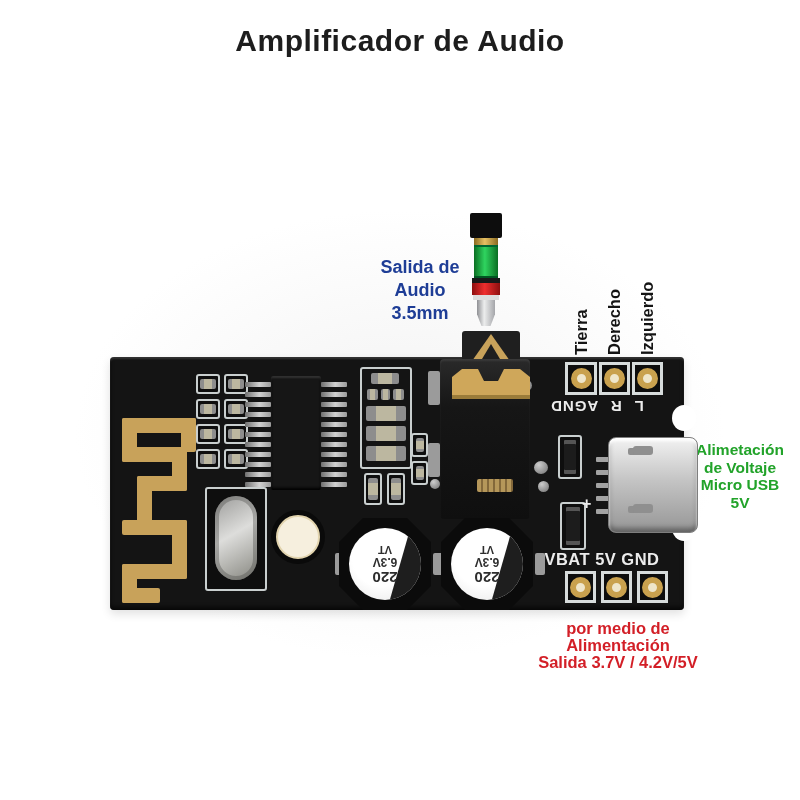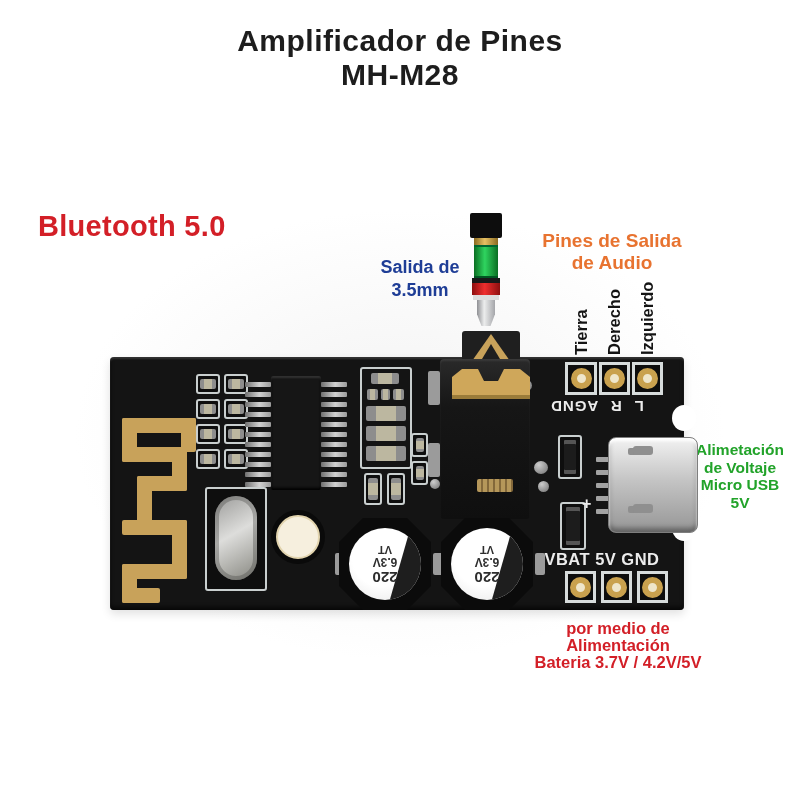--- a/index.html
+++ b/index.html
@@ -45,51 +45,46 @@
   .legs{background:#a3a3a3;border-radius:1px;}
 </style>
 </head>
 <body>
 
 <div class="stage">
 
   <div class="abs backdrop"></div>
 
   <div class="abs title">
-    <div>Amplificador de Pines</div>
-    <div>MH-M28</div>
-  </div>
-
-  <div class="abs feat" style="left:38px;top:210px;">Bluetooth 5.0</div>
+    <div>Amplificador de Audio</div>
+  </div>
+
 
   <div class="abs ann ann-audio">
     <div>Salida de</div>
+    <div>Audio</div>
     <div>3.5mm</div>
   </div>
 
-  <div class="abs ann ann-pins">
-    <div>Pines de Salida</div>
-    <div>de Audio</div>
-  </div>
 
   <div class="abs vlabel" style="left:572px;top:355px;">Tierra</div>
   <div class="abs vlabel" style="left:605px;top:355px;">Derecho</div>
   <div class="abs vlabel" style="left:638px;top:355px;">Izquierdo</div>
 
   <div class="abs ann ann-usb">
     <div>Alimetación</div>
     <div>de Voltaje</div>
     <div>Micro USB</div>
     <div>5V</div>
   </div>
 
   <div class="abs ann ann-batt">
     <div>por medio de</div>
     <div>Alimentación</div>
-    <div>Bateria 3.7V / 4.2V/5V</div>
+    <div>Salida 3.7V / 4.2V/5V</div>
   </div>
 
   <div class="abs" style="left:468px;top:213px;width:34px;height:115px;">
     <div class="abs" style="left:2px;top:0;width:32px;height:25px;background:#0d0d0d;border-radius:2px;"></div>
     <div class="abs" style="left:6px;top:25px;width:24px;height:7px;background:linear-gradient(90deg,#8a6a20,#e6c063 45%,#8a6a20);"></div>
     <div class="abs" style="left:6px;top:32px;width:24px;height:33px;background:linear-gradient(90deg,#0a6e22,#2fd45f 45%,#0a6e22);box-shadow:inset 0 2px 0 #063,inset 0 -2px 0 #052;"></div>
     <div class="abs" style="left:4px;top:65px;width:28px;height:5px;background:#191919;"></div>
     <div class="abs" style="left:4px;top:70px;width:28px;height:12px;background:linear-gradient(90deg,#8d0f0f,#ef2e2e 45%,#8d0f0f);"></div>
     <div class="abs" style="left:5px;top:82px;width:26px;height:5px;background:#dcdcdc;"></div>
     <div class="abs" style="left:9px;top:87px;width:18px;height:26px;background:linear-gradient(90deg,#8f9094,#eceded 40%,#a5a6aa);clip-path:polygon(0 0,100% 0,100% 55%,75% 100%,25% 100%,0 55%);"></div>

